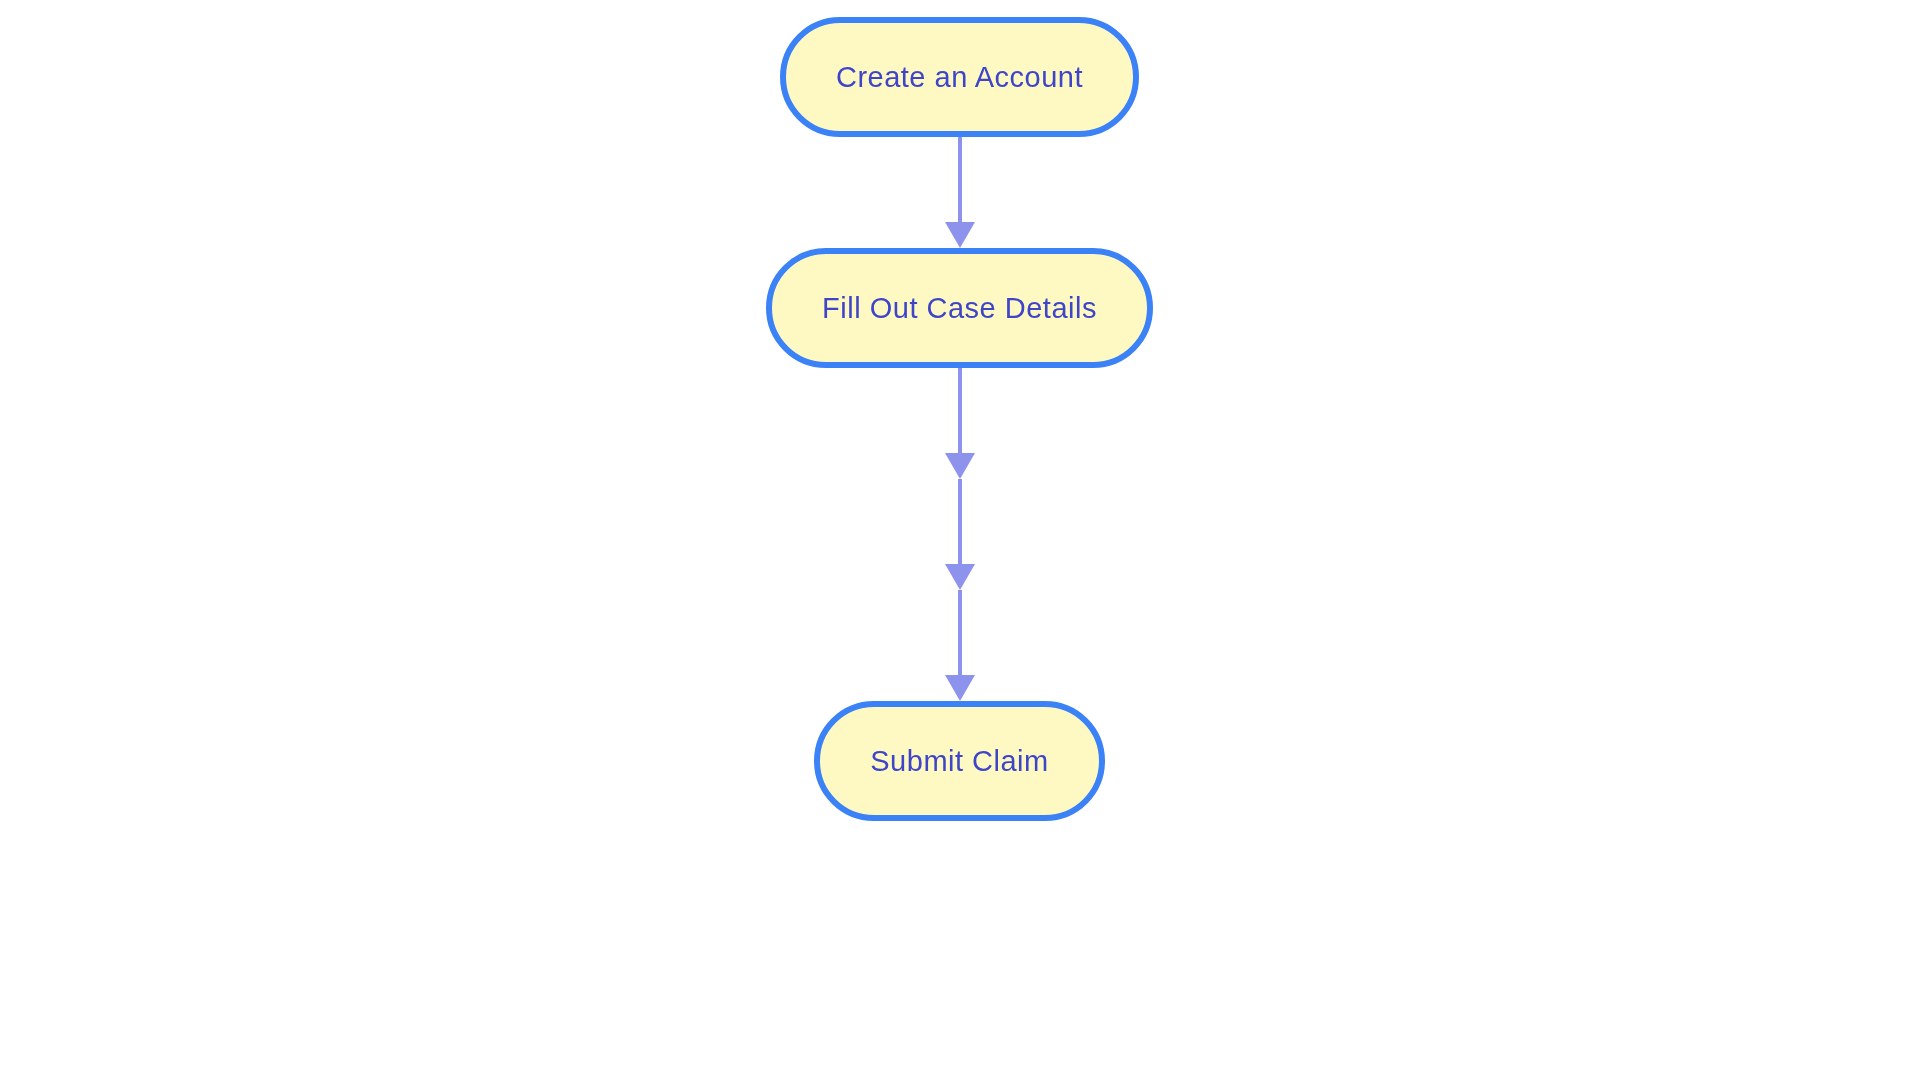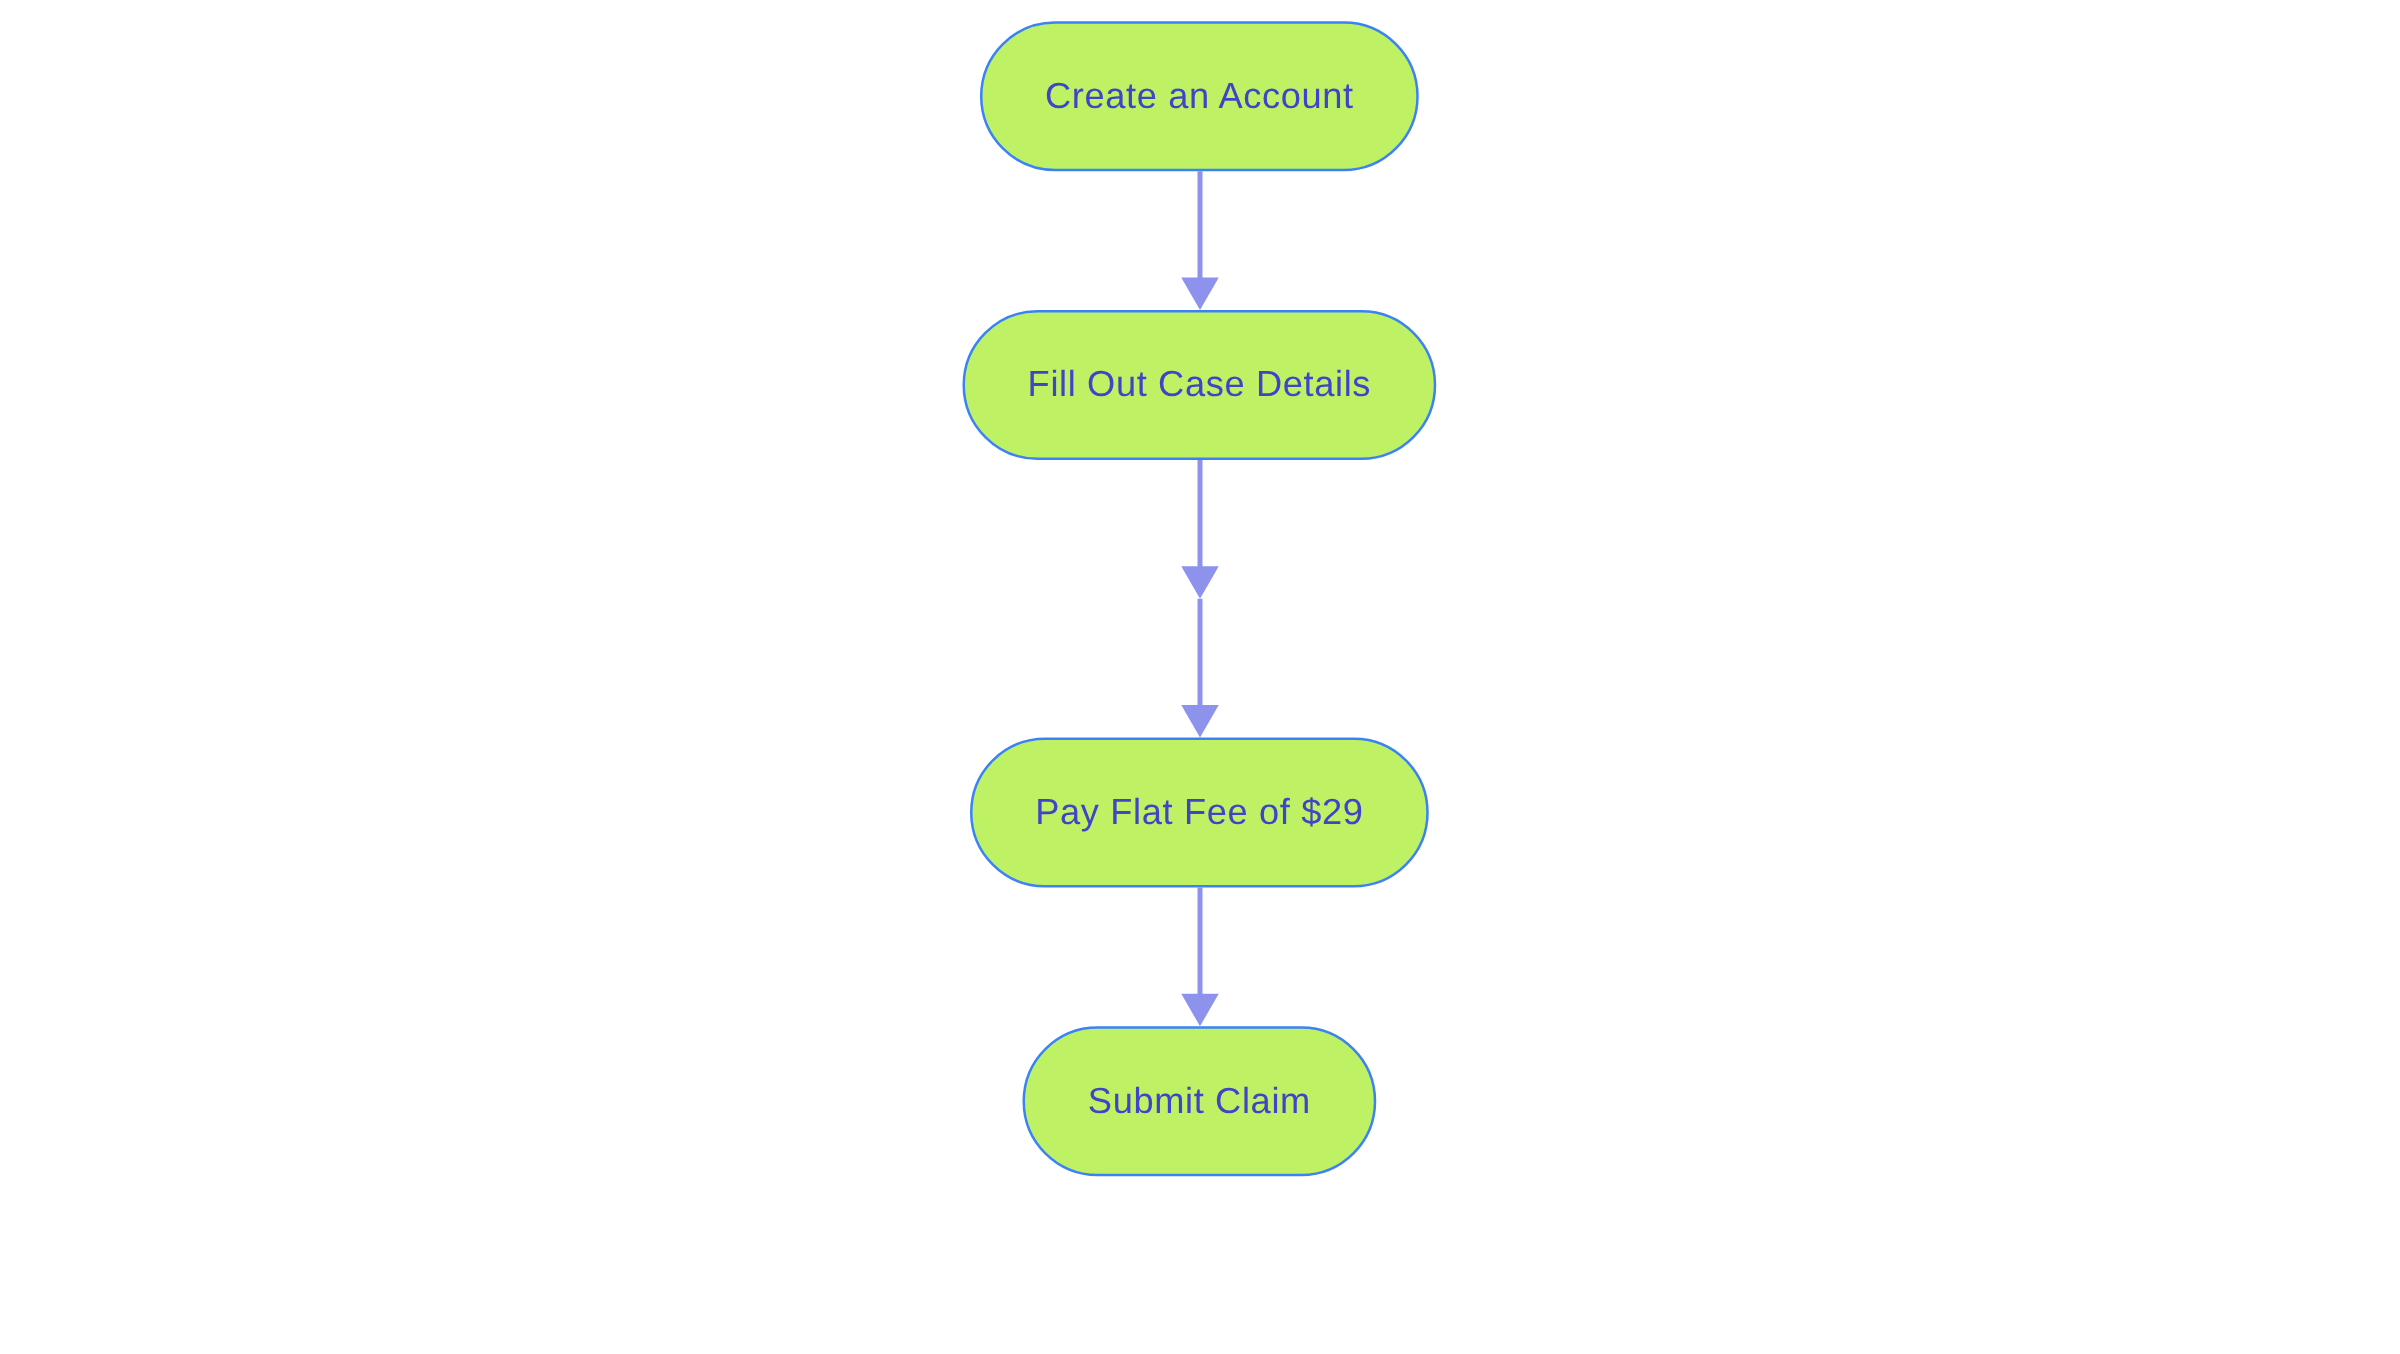--- a/index.html
+++ b/index.html
@@ -25,22 +25,22 @@
     align-items: center;
   }
   .node {
     box-sizing: border-box;
     height: 120px;
     min-width: 272px;
     padding: 0 50px;
     display: flex;
     align-items: center;
     justify-content: center;
-    background: #bef264;
-    border: 2px solid #3b82f6;
+    background: #fef9c3;
+    border: 6px solid #3b82f6;
     border-radius: 60px;
     color: #3f45c8;
     font-size: 29px;
     letter-spacing: 0.5px;
     white-space: nowrap;
   }
   .connector {
     height: 111px;
     display: flex;
     flex-direction: column;
@@ -83,23 +83,20 @@
       <div class="stem"></div>
       <div class="head"></div>
     </div>
 
 
     <div class="connector">
       <div class="stem"></div>
       <div class="head"></div>
     </div>
 
-    <div class="node">
-      <span>Pay Flat Fee of $29</span>
-    </div>
 
     <div class="connector">
       <div class="stem"></div>
       <div class="head"></div>
     </div>
 
     <div class="node">
       <span>Submit Claim</span>
     </div>
 

